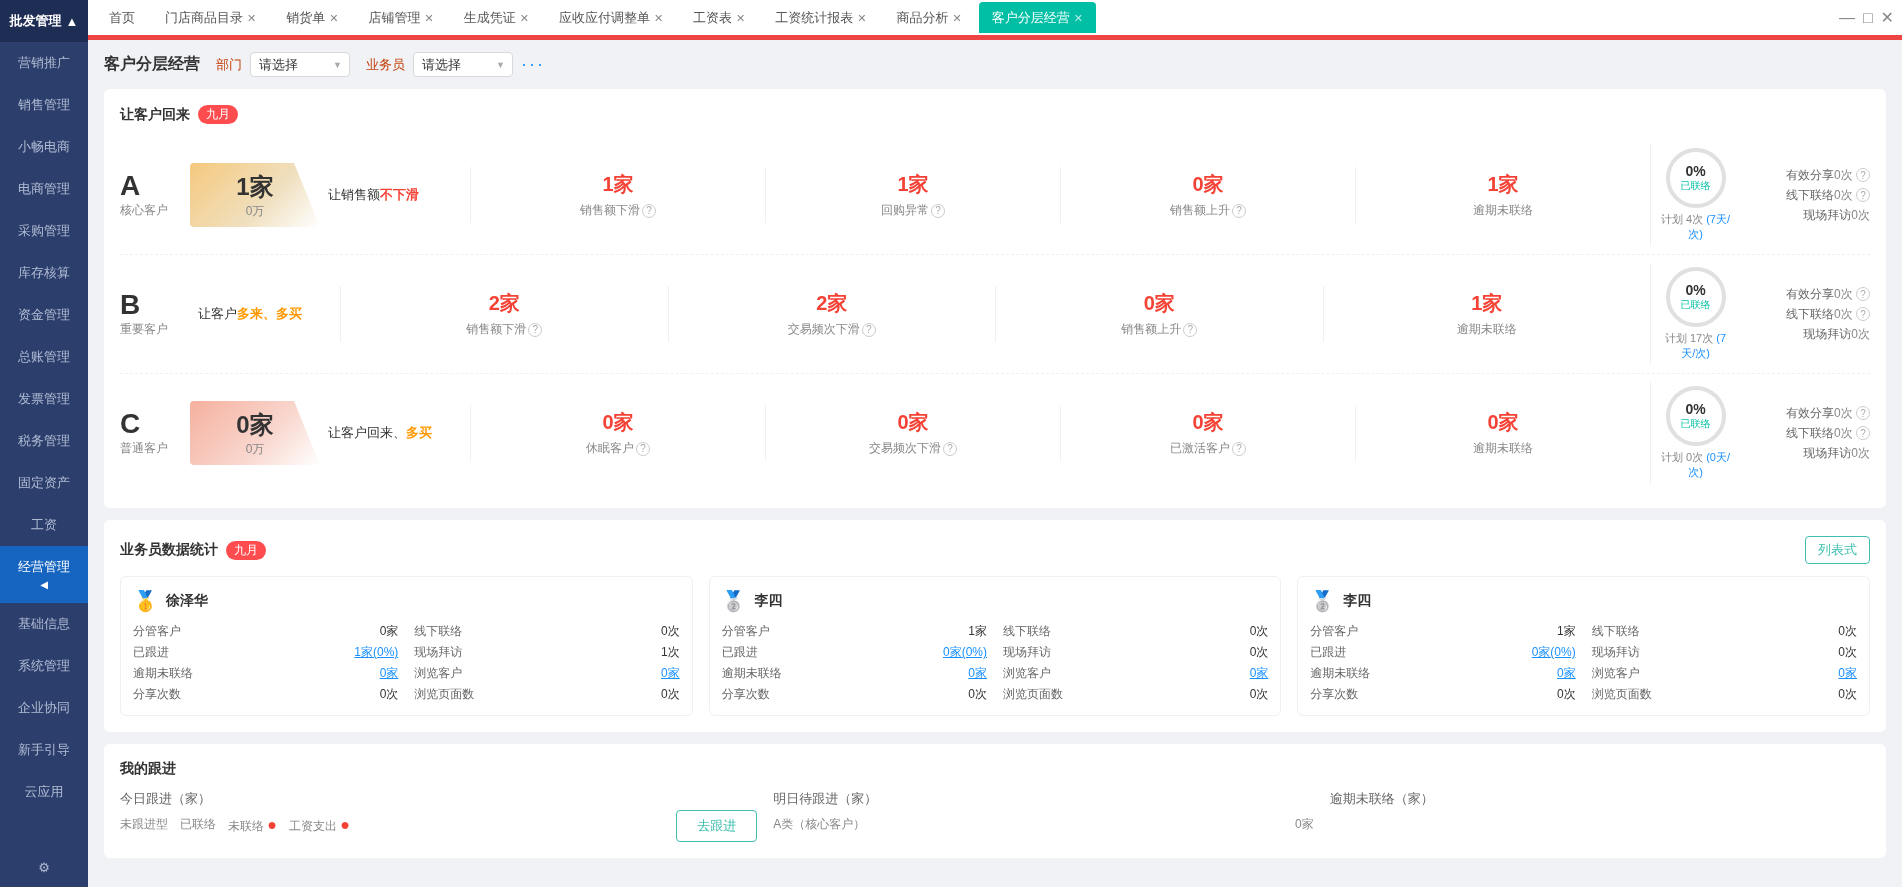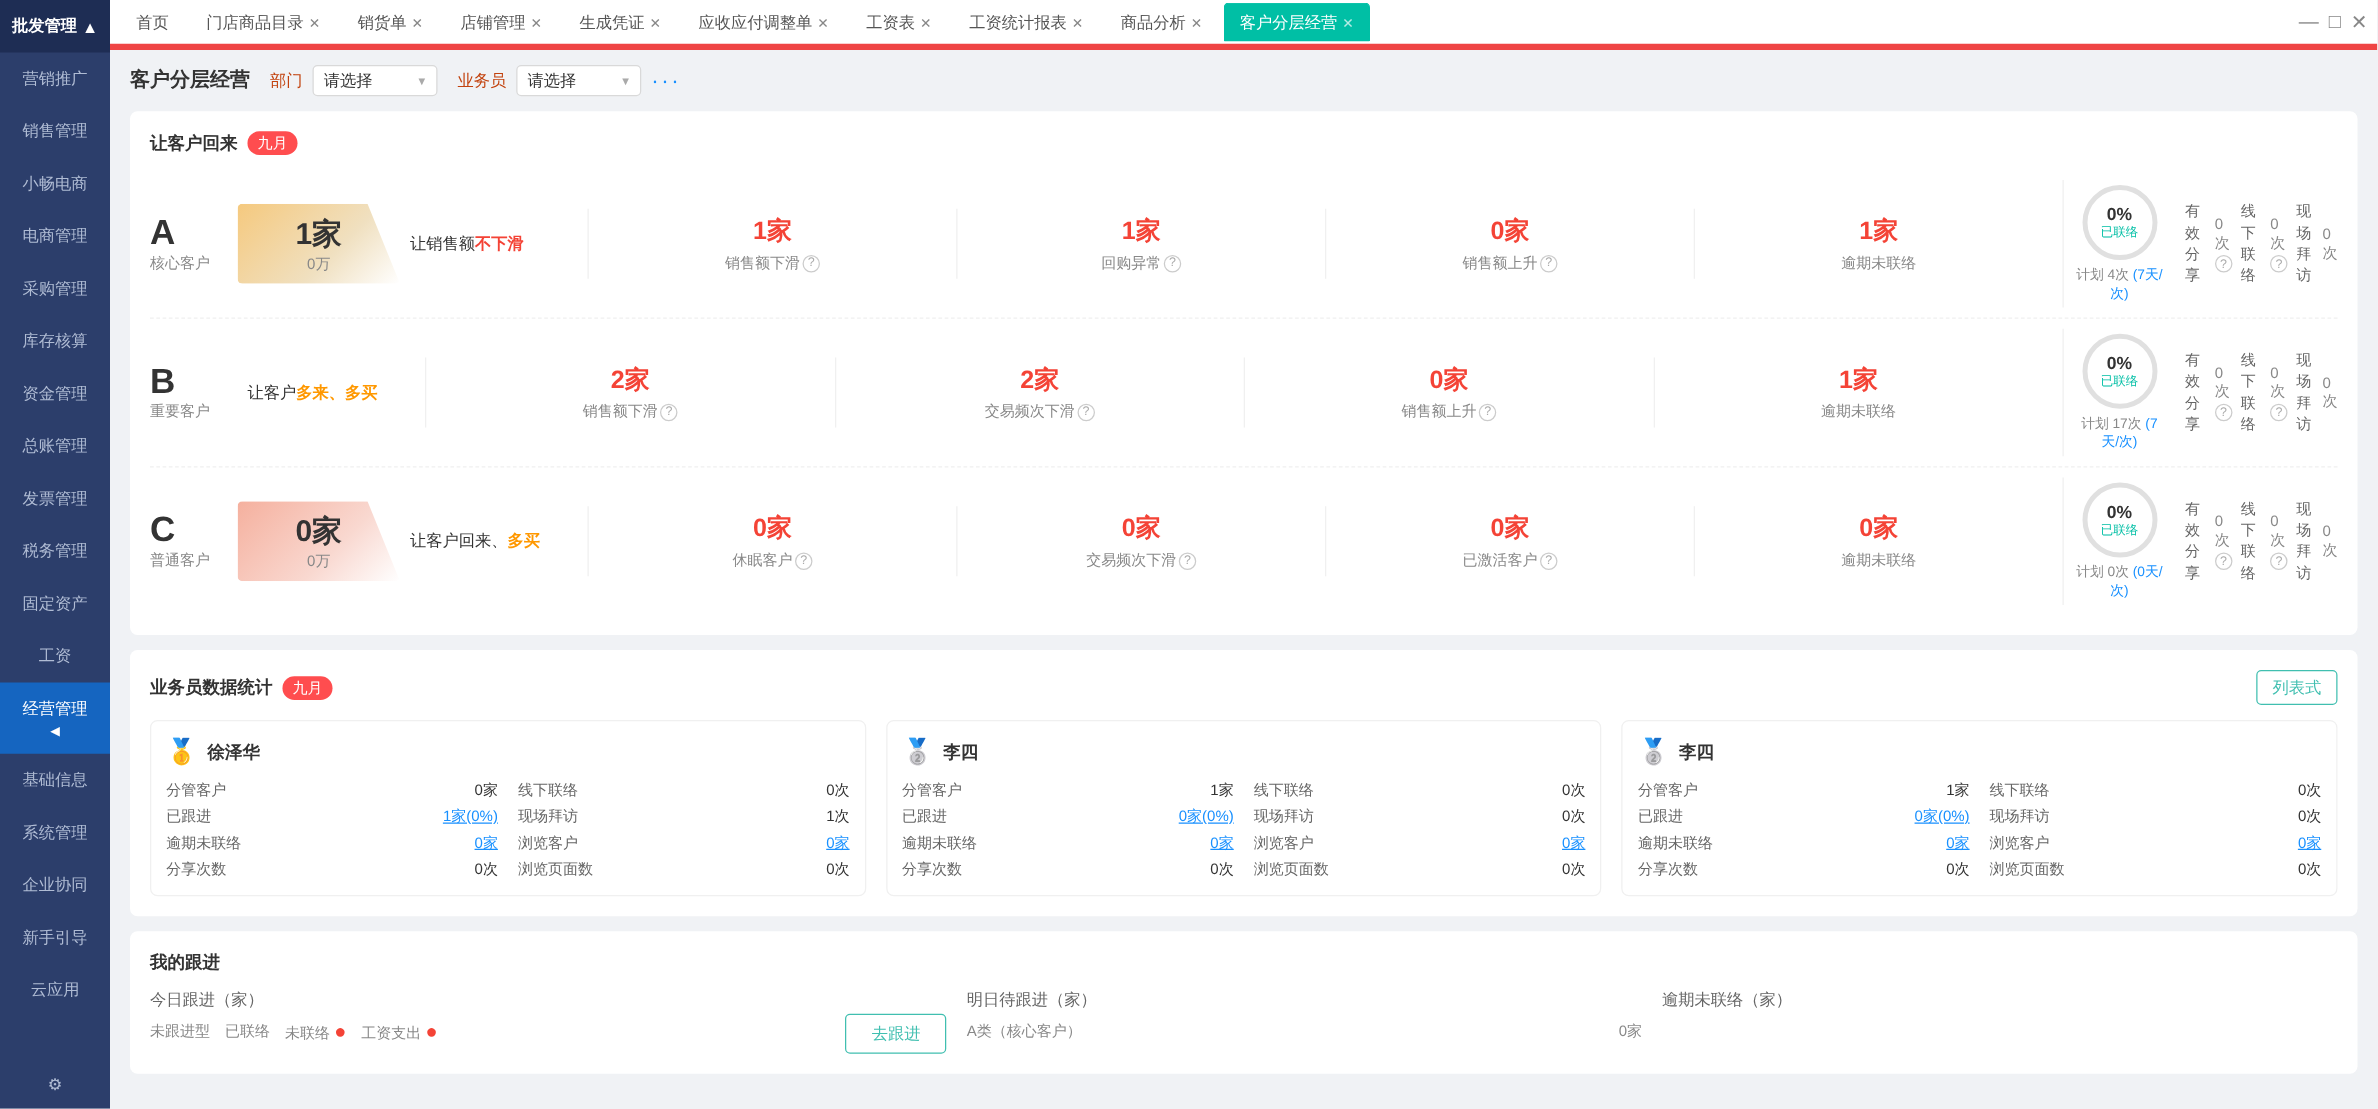--- a/index.html
+++ b/index.html
@@ -338,21 +338,21 @@
       color: #888;
       text-align: center;
     }
     .contact-plan span { color: #1890ff; }
     .right-stats {
       width: 130px;
       font-size: 12px;
       color: #666;
       padding-left: 8px;
       display: flex;
-      flex-direction: row;
+      flex-direction: column;
       gap: 3px;
       align-items: flex-end;
     }
     .right-stats-row {
       display: flex;
       justify-content: space-between;
       align-items: center;
     }
     .right-stats-count { color: #888; }
 

